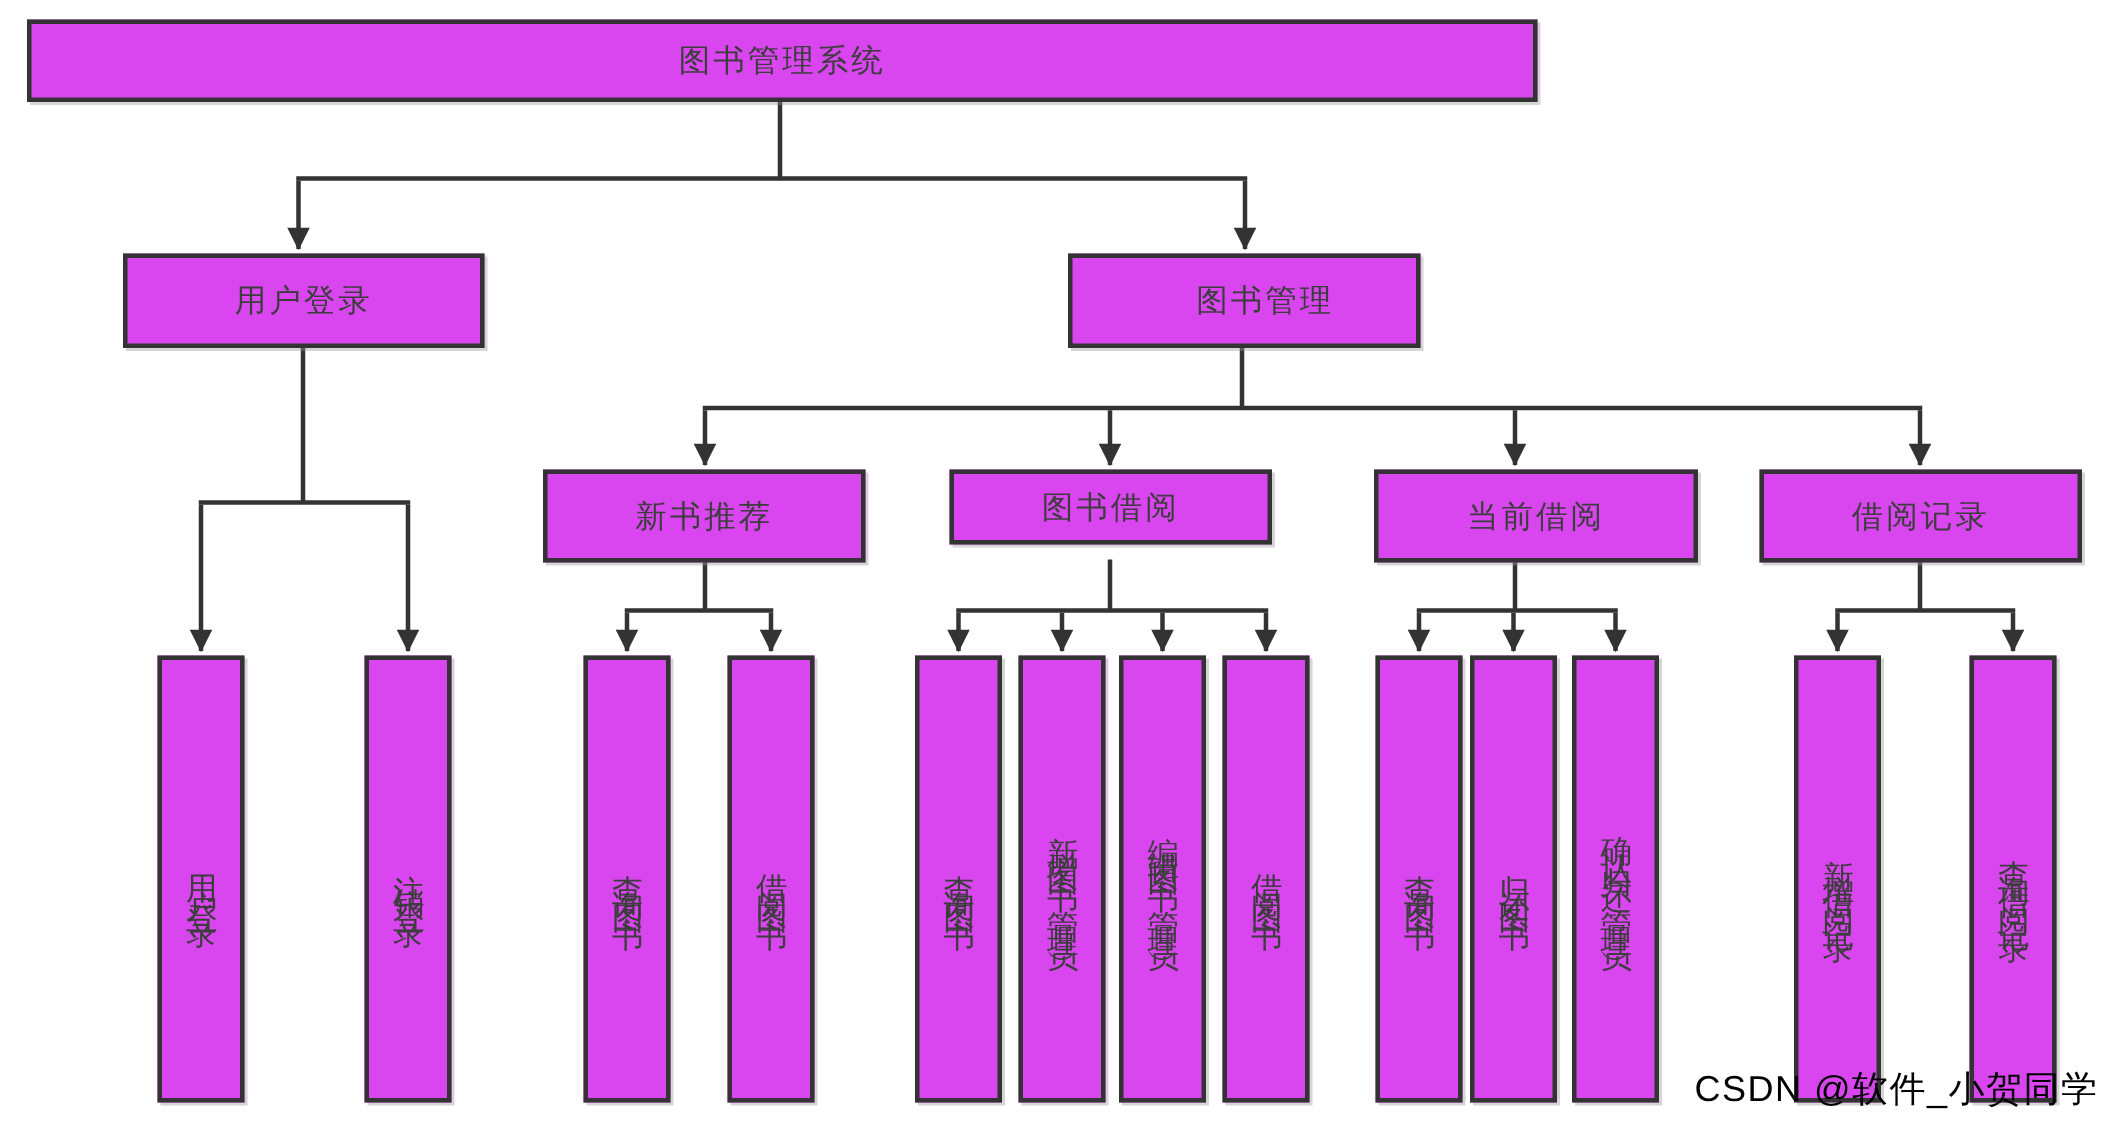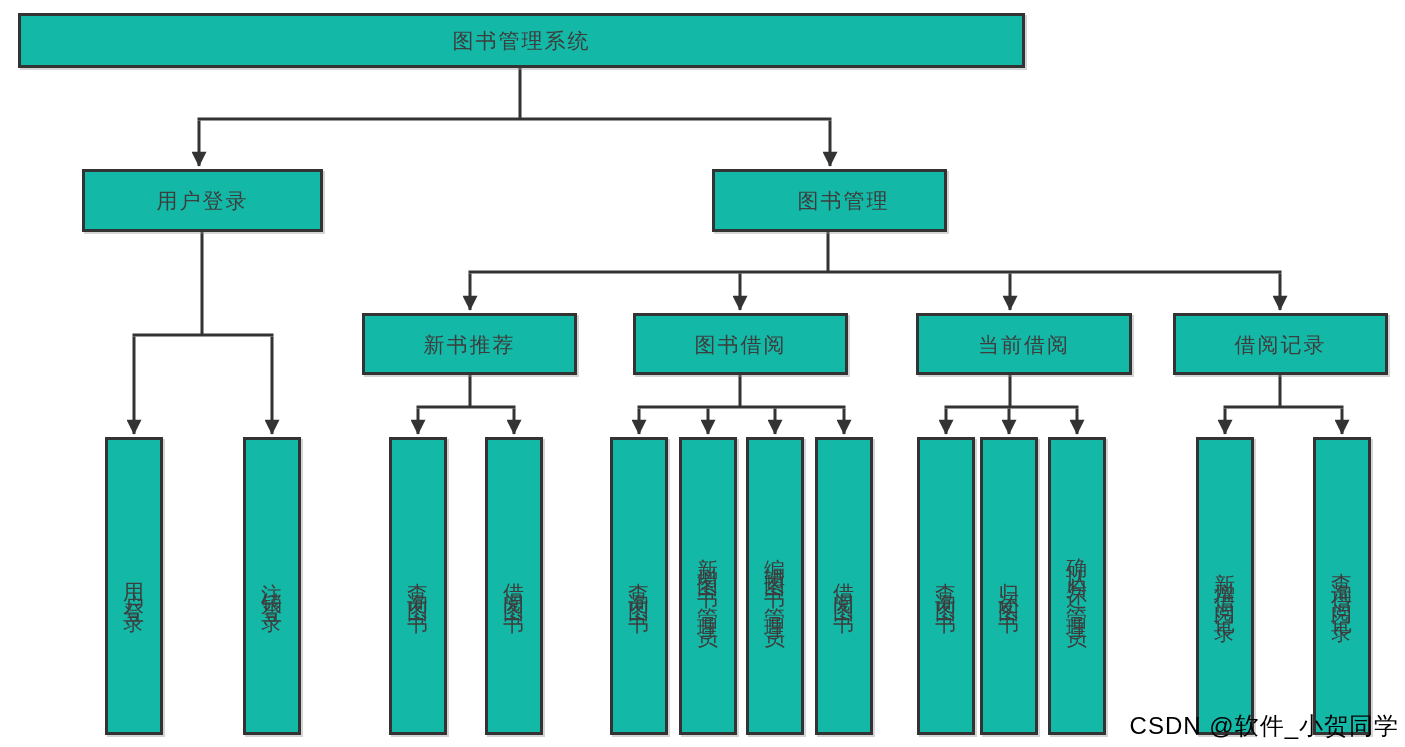--- a/index.html
+++ b/index.html
@@ -6,21 +6,21 @@
   .canvas{
     position:relative;
     width:1405px;height:747px;
     background:#ffffff;
     font-family:"Liberation Sans","DejaVu Sans",sans-serif;
     overflow:hidden;
   }
   svg.wires{position:absolute;left:0;top:0;z-index:1;}
   .node{
     position:absolute;
-    background:#14b8a6;
+    background:#d946ef;
     border:3px solid #333333;
     box-sizing:border-box;
     display:flex;
     align-items:center;
     justify-content:center;
     color:#3d3d3d;
     z-index:2;
     box-shadow:2px 2px 0 rgba(150,150,150,0.40);
   }
   .h-node .label{
@@ -111,21 +111,21 @@
   <div class="node h-node" style="left:82px;top:169px;width:241px;height:63px;">
     <span class="label">用户登录</span>
   </div>
   <div class="node h-node" style="left:712px;top:169px;width:235px;height:63px;padding-left:28px;">
     <span class="label">图书管理</span>
   </div>
 
   <div class="node h-node" style="left:362px;top:313px;width:215px;height:62px;text-align:right;">
     <span class="label">新书推荐</span>
   </div>
-  <div class="node h-node" style="left:633px;top:313px;width:215px;height:62px;">
+  <div class="node h-node" style="left:633px;top:313px;width:215px;height:50px;">
     <span class="label">图书借阅</span>
   </div>
   <div class="node h-node" style="left:902px;top:313px;width:216px;height:62px;margin-left:14px;">
     <span class="label">当前借阅</span>
   </div>
   <div class="node h-node" style="left:1173px;top:313px;width:215px;height:62px;">
     <span class="label">借阅记录</span>
   </div>
 
   <div class="node v-node" style="left:105px;top:437px;width:58px;height:298px;">

